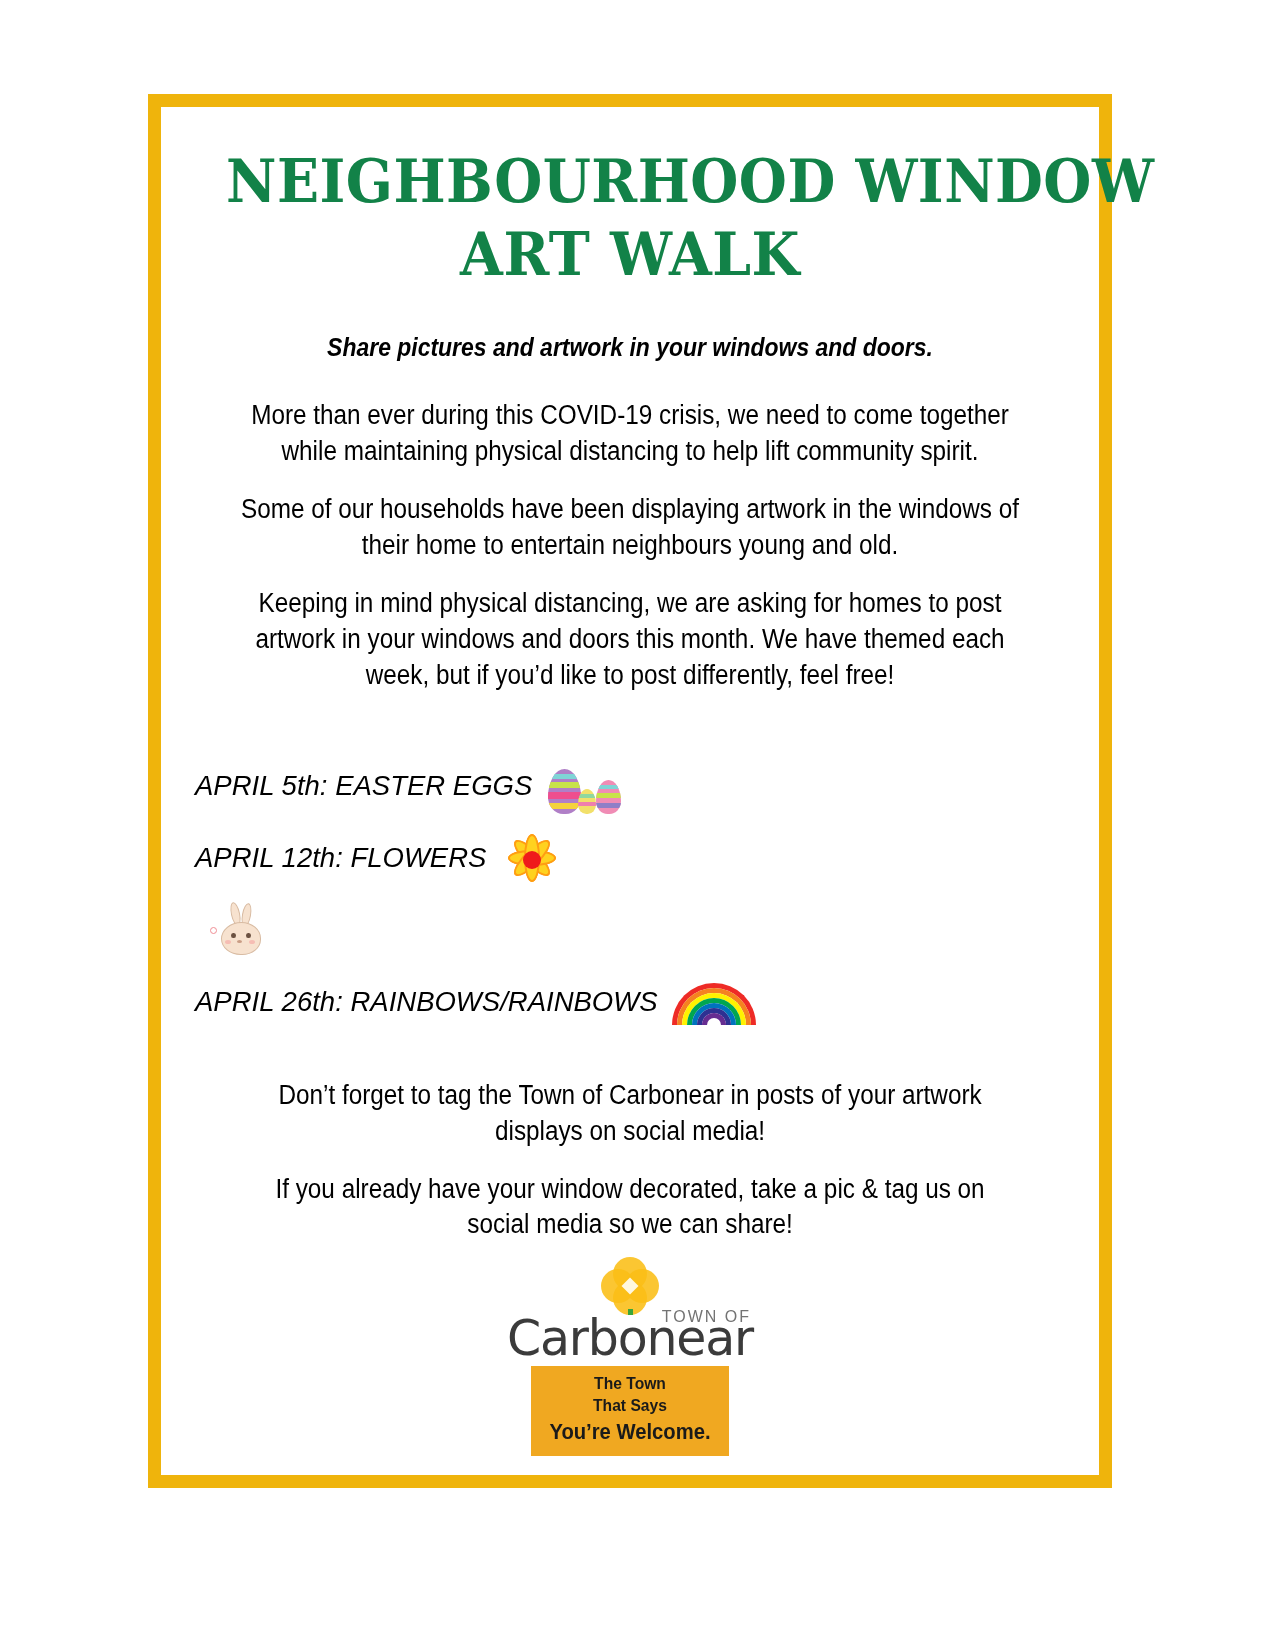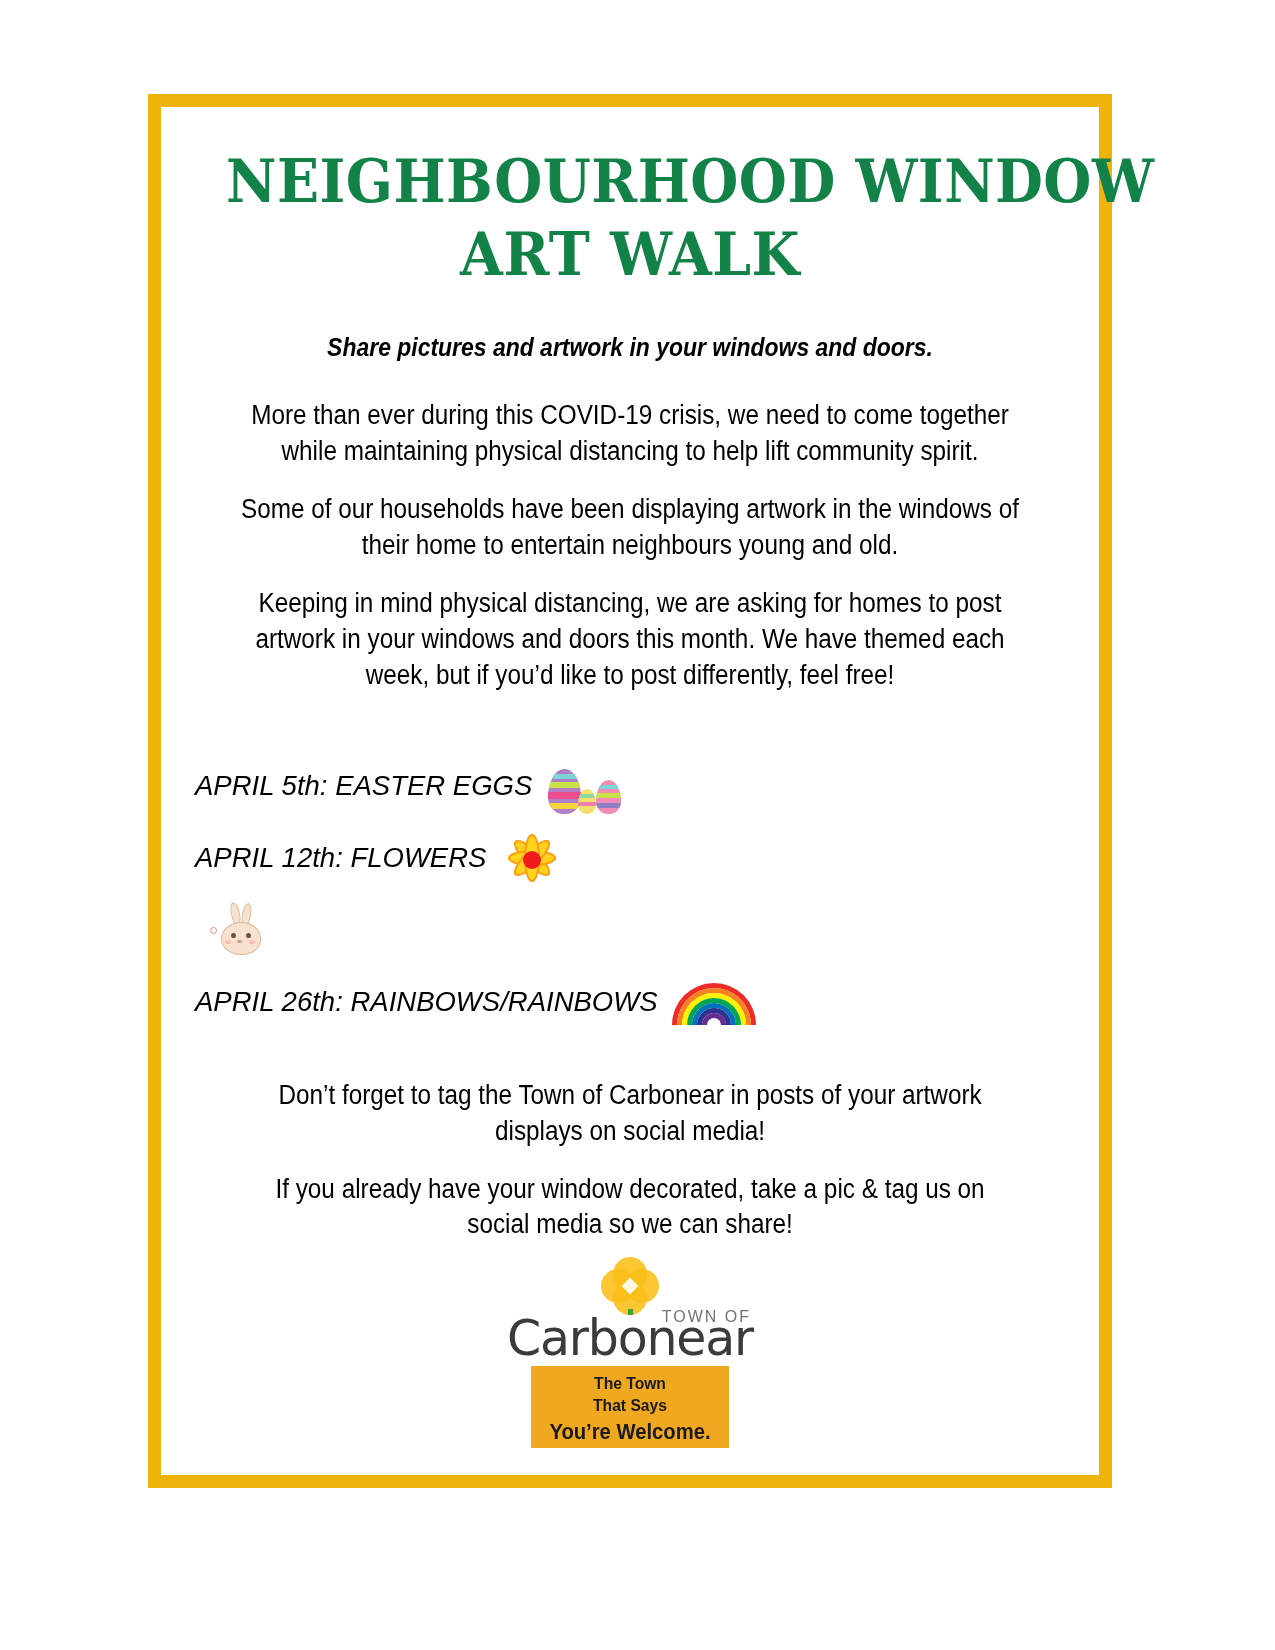--- a/index.html
+++ b/index.html
@@ -274,21 +274,21 @@
     top: -6px;
     font-size: 16px;
     letter-spacing: 2px;
     color: #737373;
     font-weight: 400;
   }
   .logo-tagline {
     margin-top: 3px;
     width: 198px;
     background: #f0a821;
-    padding: 7px 0 1px 0;
+    padding: 7px 0 9px 0;
     text-align: center;
     color: #1a1a1a;
   }
   .logo-tagline .t-line {
     font-size: 17px;
     font-weight: bold;
     line-height: 1.3;
     transform: scaleX(0.92);
     transform-origin: center;
   }

